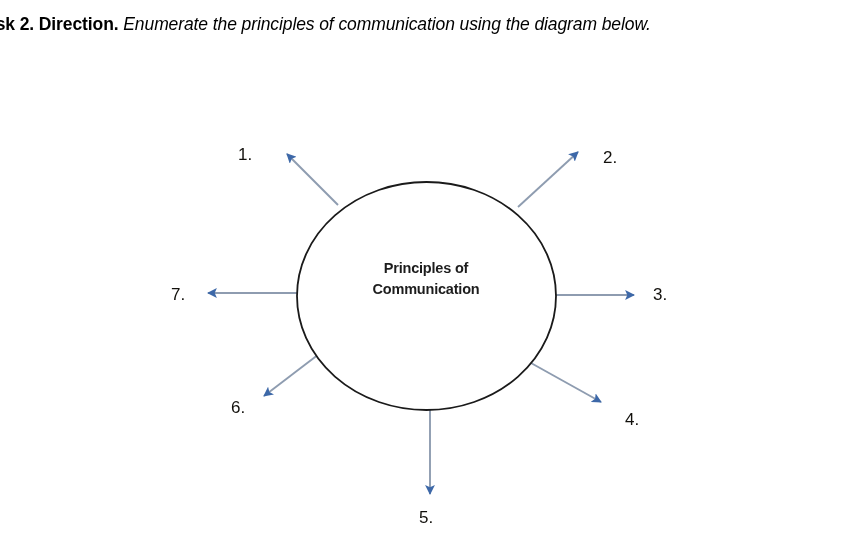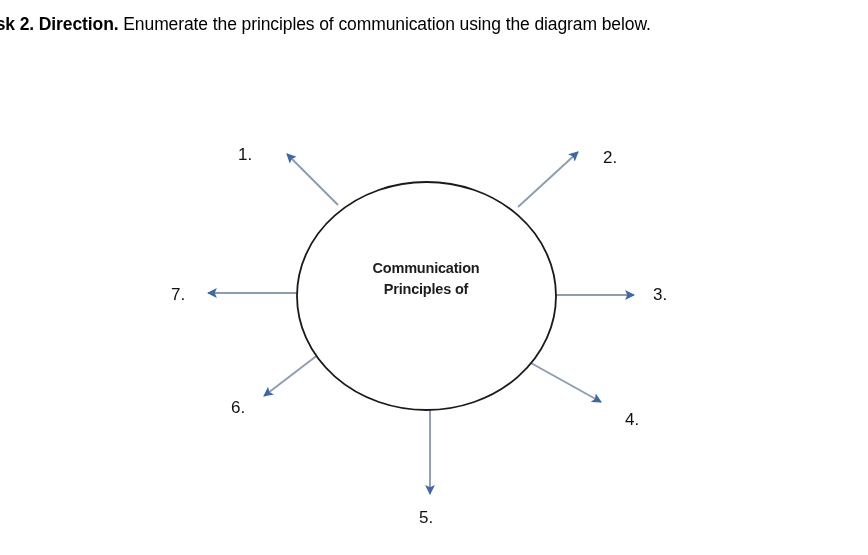--- a/index.html
+++ b/index.html
@@ -35,20 +35,21 @@
     font-size: 17.5px;
     line-height: 22px;
     color: #000000;
     letter-spacing: -0.1px;
   }
   .instruction .lead {
     font-weight: bold;
   }
   .instruction .body {
     font-weight: normal;
+    font-style: italic;
   }
 
   
   .diagram {
     position: absolute;
     left: 0;
     top: 0;
     width: 868px;
     height: 555px;
   }
@@ -107,22 +108,22 @@
       <line x1="430" y1="409" x2="430" y2="494" stroke="#8e9cb0" stroke-width="1.9" marker-end="url(#ah)"></line>
 
       <line x1="323" y1="351" x2="264" y2="396" stroke="#8e9cb0" stroke-width="1.9" marker-end="url(#ah)"></line>
 
       <line x1="300" y1="293" x2="208" y2="293" stroke="#8e9cb0" stroke-width="1.9" marker-end="url(#ah)"></line>
 
       <ellipse cx="426.5" cy="296" rx="129.5" ry="114" fill="#ffffff" stroke="#1a1a1a" stroke-width="1.8"></ellipse>
     </svg>
 
     <div class="center-label">
+      <div>Principles of</div>
       <div>Communication</div>
-      <div>Principles of</div>
     </div>
 
     <div class="num-label" style="left:238px; top:145px;">1.</div>
     <div class="num-label" style="left:603px; top:148px;">2.</div>
     <div class="num-label" style="left:653px; top:285px;">3.</div>
     <div class="num-label" style="left:625px; top:410px;">4.</div>
     <div class="num-label" style="left:419px; top:508px;">5.</div>
     <div class="num-label" style="left:231px; top:398px;">6.</div>
     <div class="num-label" style="left:171px; top:285px;">7.</div>
   </div>

